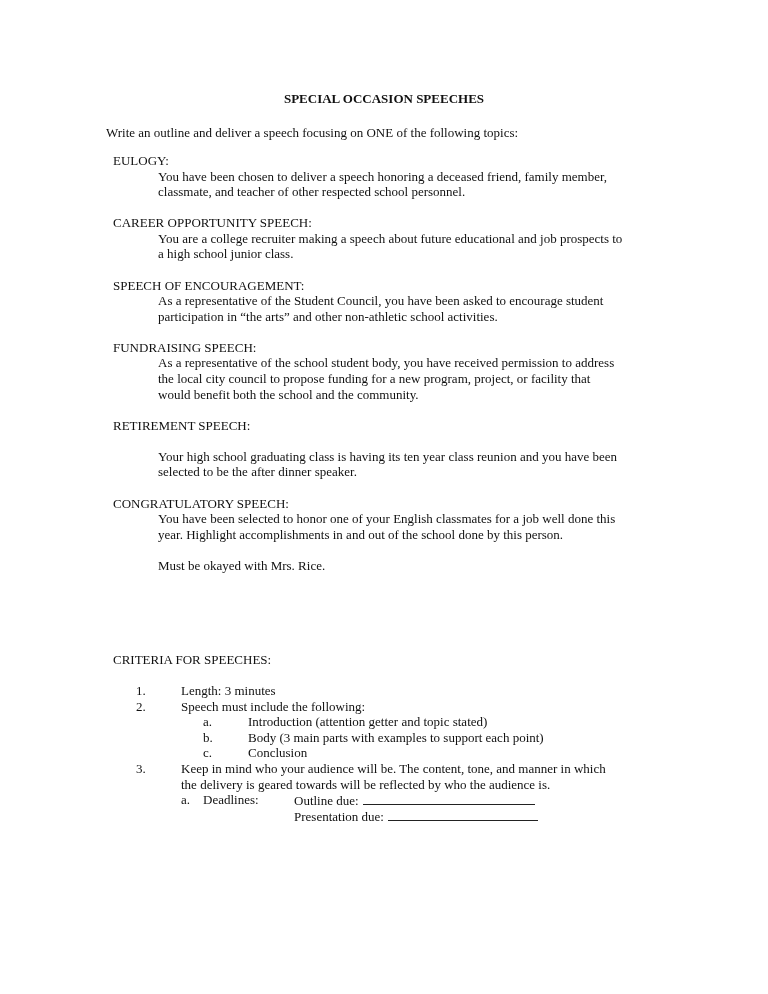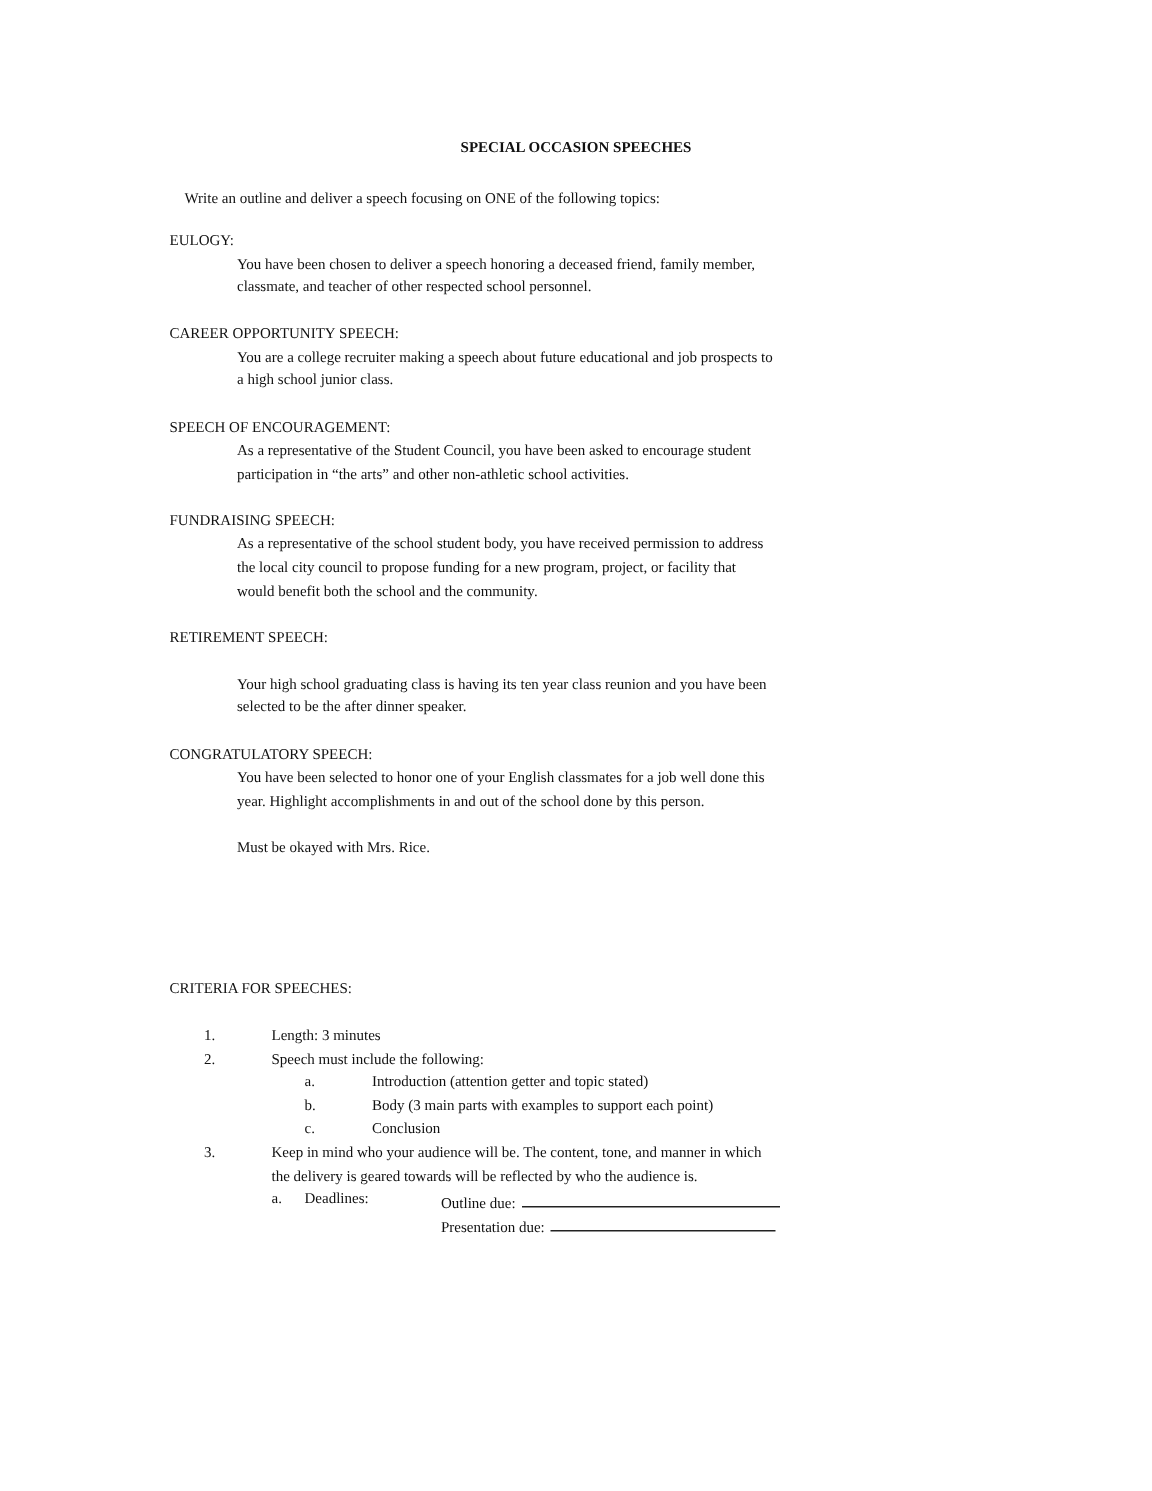--- a/index.html
+++ b/index.html
@@ -1,26 +1,26 @@
 <!DOCTYPE html>
 <html><head>
 <meta charset="utf-8">
 <style>
   html, body { margin: 0; padding: 0; background: #ffffff; }
   body { width: 768px; height: 994px; position: relative; overflow: hidden; }
   .page {
     position: absolute; left: 0; top: 0; width: 768px; height: 994px;
     font-family: "Liberation Serif", "DejaVu Serif", serif;
-    font-size: 10px; line-height: 15.6px; color: #111111;
+    font-size: 13px; line-height: 15.6px; color: #111111;
   }
   .title {
     position: absolute; top: 91px; left: 0; width: 768px; text-align: center;
     font-weight: bold;
   }
-  .intro { position: absolute; top: 125px; left: 123px; }
+  .intro { position: absolute; top: 125px; left: 106px; }
   .topics { position: absolute; top: 153px; left: 113px; width: 560px; }
   .topic { margin: 0 0 15.5px 0; }
   .topic-heading { display: block; }
   .topic-body { display: block; padding-left: 45px; white-space: pre-line; }
   .criteria-heading { position: absolute; top: 652px; left: 113px; }
   .criteria { position: absolute; top: 683px; left: 113px; width: 560px; }
   .row { position: relative; height: 15.6px; white-space: nowrap; }
   .num { position: absolute; left: 23px; }
   .num-text { position: absolute; left: 68px; }
   .sub { position: absolute; left: 90px; }

